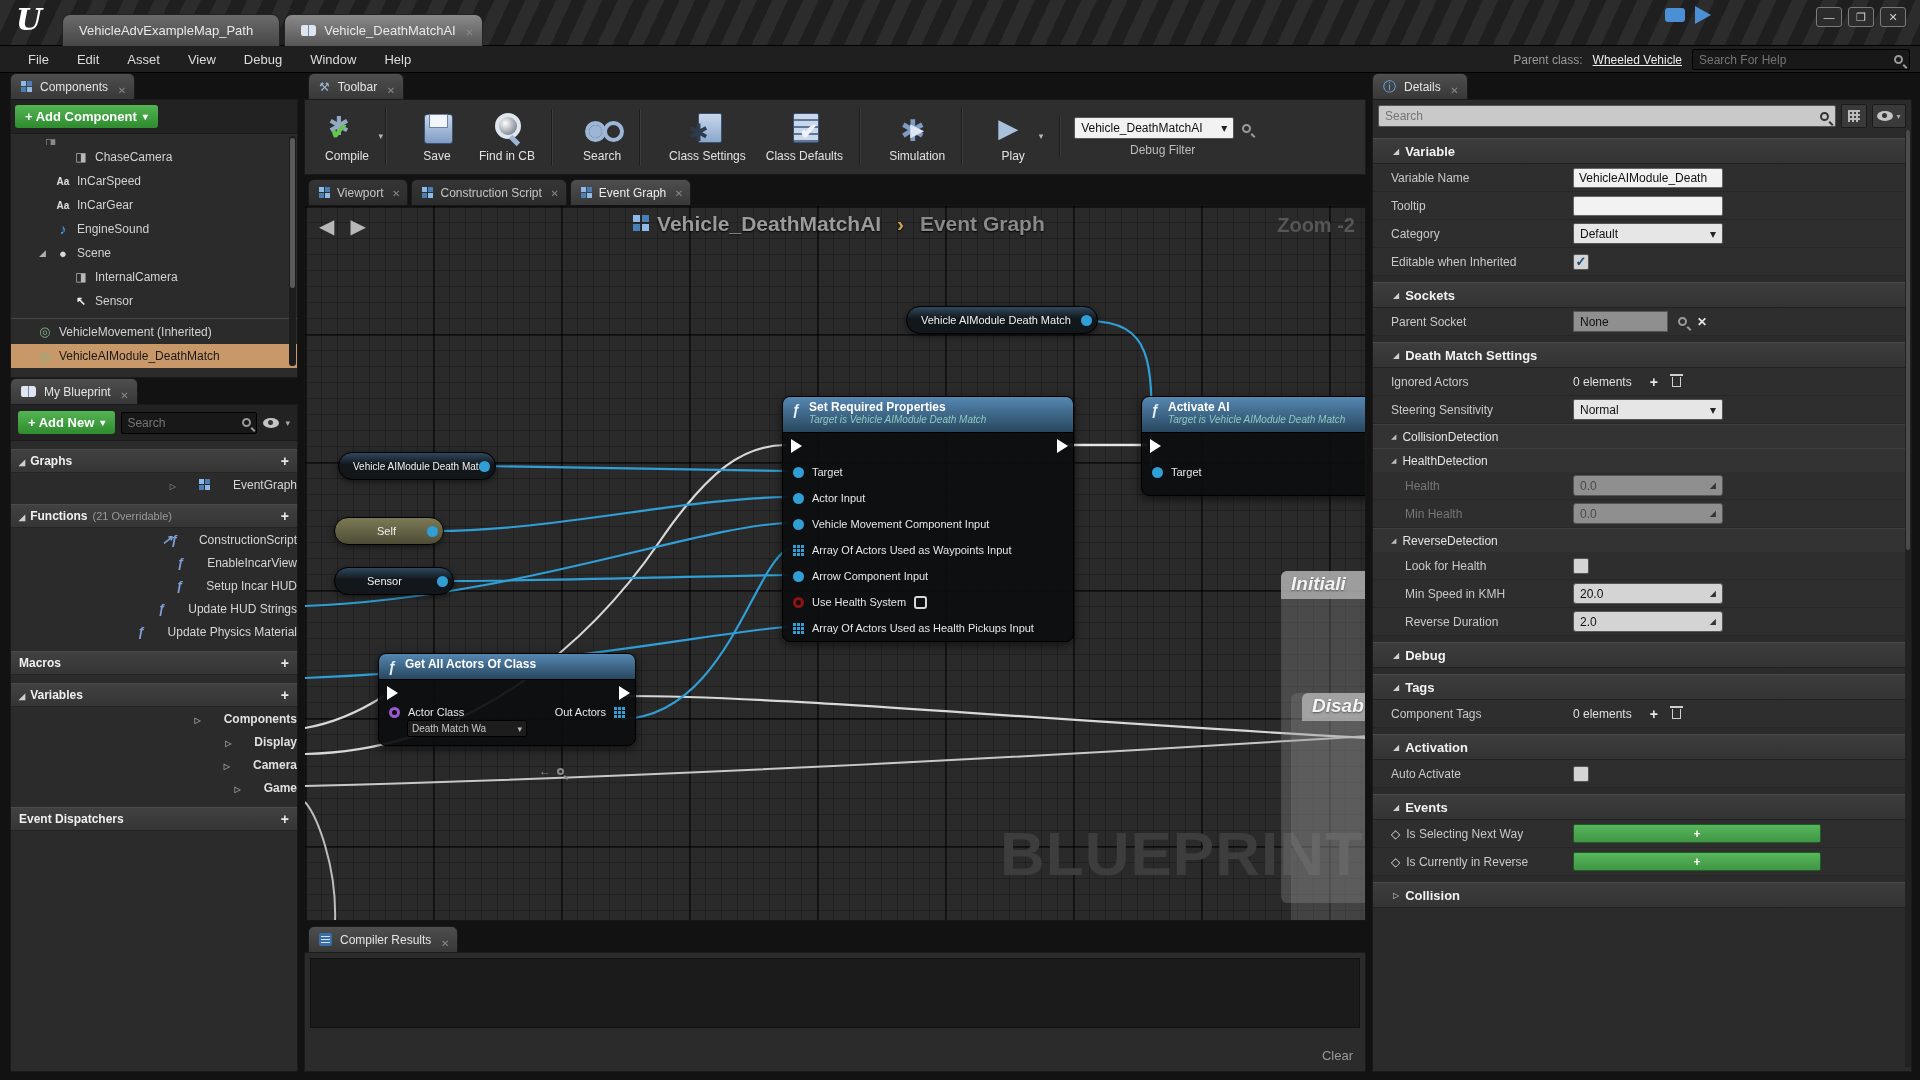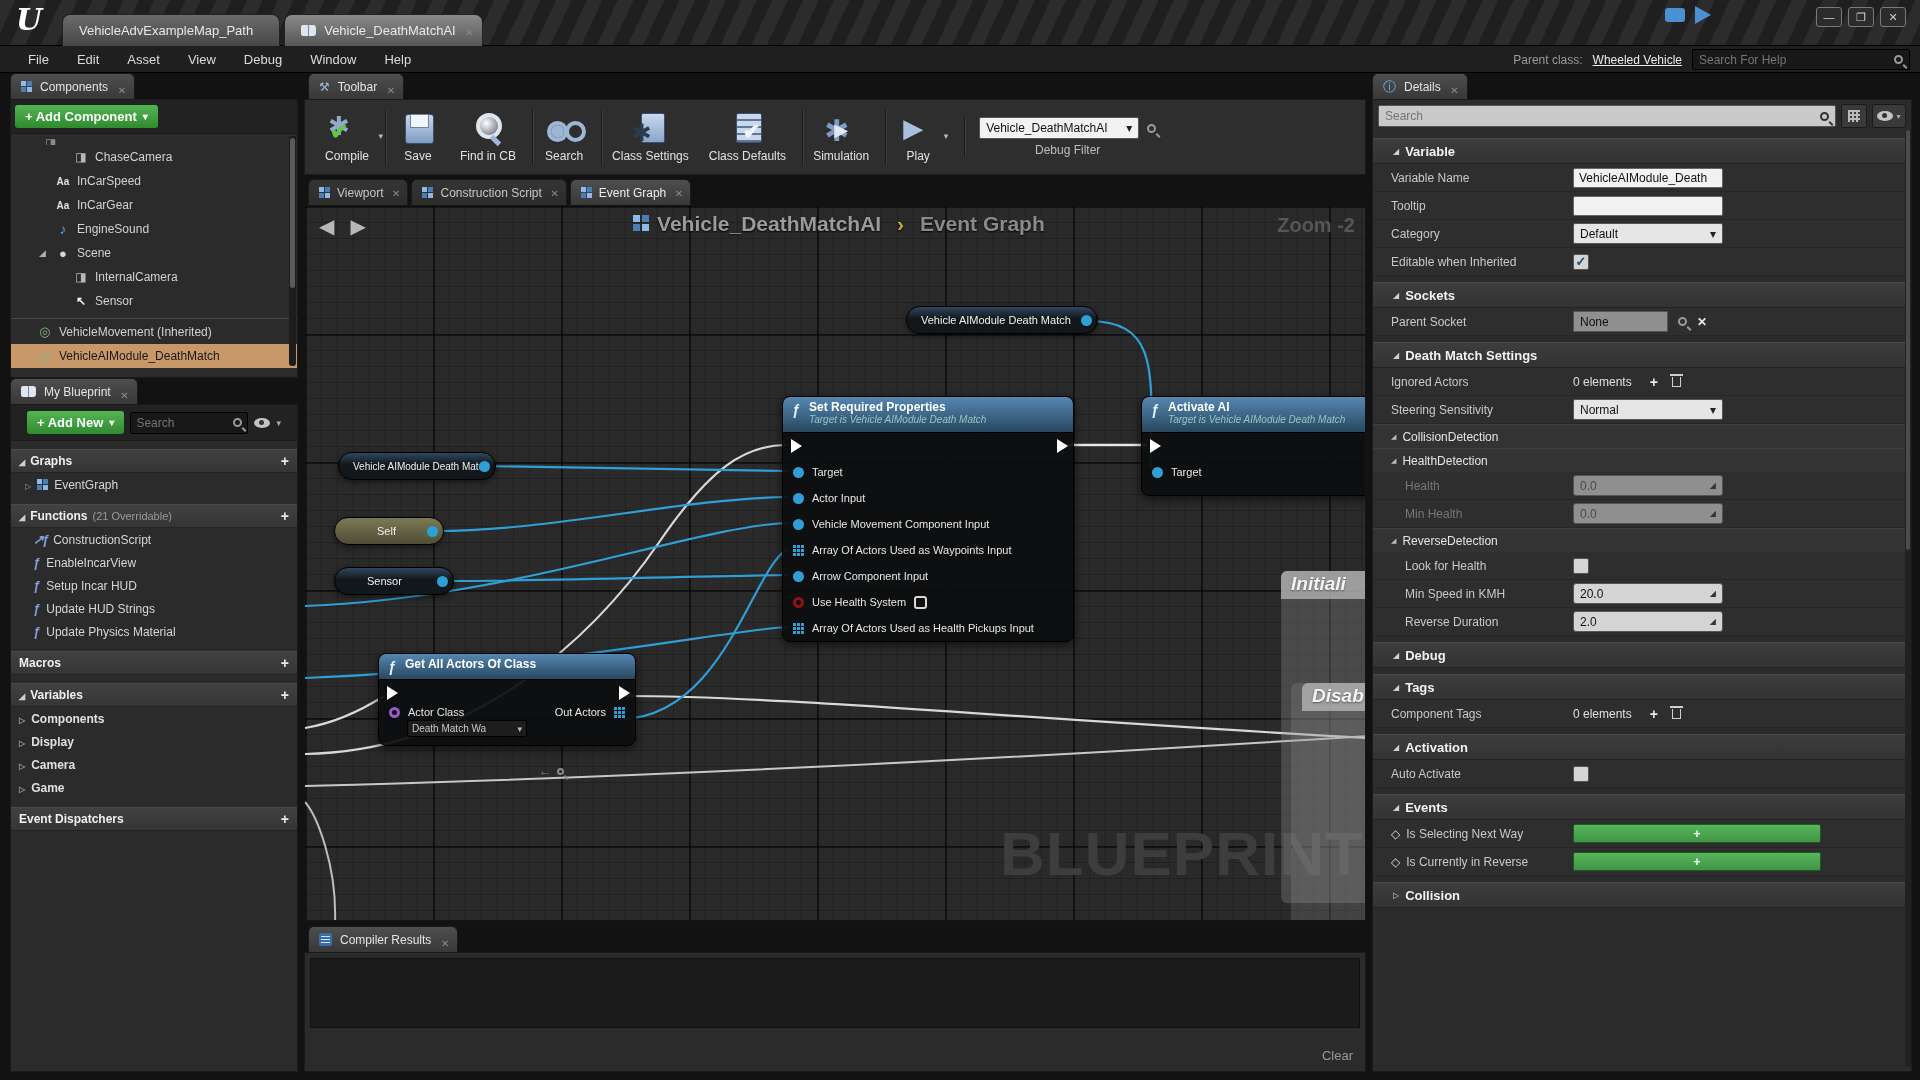--- a/index.html
+++ b/index.html
@@ -80,45 +80,45 @@
   .ci[data-icon="text"]::before { content:"Aa"; font-size:10px; font-weight:bold; color:#e0e0e0; }
   .ci[data-icon="sound"]::before { content:"♪"; color:#4da6ff; font-size:14px; }
   .ci[data-icon="scene"]::before { content:"●"; color:#d8d8d8; font-size:13px; }
   .ci[data-icon="sensor"]::before { content:"↖"; color:#f0f0f0; font-weight:bold; }
   .ci[data-icon="movement"]::before { content:"◎"; color:#86b386; font-size:13px; }
   .vscroll { position:absolute; right:1px; top:36px; width:7px; height:230px; background:#1d1d1d; border-radius:3px; }
   .vscroll::before { content:""; position:absolute; left:1px; right:1px; top:2px; height:150px; background:#5a5a5a; border-radius:3px; }
 
   .mybp-tab { top:305px; left:0; }
   .mybp-body { left:0; top:331px; width:288px; height:668px; }
-  .addnew-row { height:36px; display:flex; align-items:center; gap:6px; padding:0 16px; background:#222; border-bottom:1px solid #1a1a1a; }
+  .addnew-row { height:36px; display:flex; align-items:center; gap:6px; padding:0 7px; background:#222; border-bottom:1px solid #1a1a1a; }
   .search-box { flex:1; height:22px; background:#181818; border:1px solid #000; border-radius:2px;
     display:flex; align-items:center; padding:0 5px; }
   .search-box input { flex:1; width:40px; background:transparent; border:none; outline:none; color:#bdbdbd; font-size:12px; font-family:inherit; }
   .mb-sec { margin-top:8px; }
   .mb-hdr { height:24px; background:linear-gradient(#414141,#353535); border-top:1px solid #4a4a4a; border-bottom:1px solid #242424;
     display:flex; align-items:center; padding:0 8px; color:#f0f0f0; font-weight:bold; font-size:12px; gap:5px; position:relative; }
   .mb-hdr .tri::before { content:"◢"; font-size:8px; color:#cfcfcf; }
   .mb-hdr .badge { font-weight:normal; color:#9a9a9a; font-size:11px; }
   .mb-hdr .plus { position:absolute; right:8px; font-weight:bold; color:#e8e8e8; }
   .mb-hdr .plus::before { content:"+"; font-size:14px; }
-  .mb-row { height:23px; display:flex; align-items:center; gap:6px; padding-left:14px; color:#d6d6d6; }
+  .mb-row { height:23px; display:flex; align-items:center; gap:23px; padding-left:14px; color:#d6d6d6;justify-content:flex-end; }
   .mb-row .exp::before { content:"▷"; font-size:8px; color:#9a9a9a; }
   .fn-ic::before { content:"ƒ"; color:#7f9fd8; font-style:italic; font-weight:bold; font-size:13px; }
   .fn-ic.ctor::before { content:"↗ƒ"; letter-spacing:-2px; }
   .var-row { font-weight:bold; color:#e0e0e0; padding-left:8px; }
 
   
   .center-col { position:absolute; left:304px; top:73px; width:1062px; height:999px; }
   .toolbar-tab { left:4px; top:0; }
   .wrench-ic::before { content:"⚒"; color:#9db6d6; }
   .toolbar-body { left:0; top:26px; width:1062px; height:76px; background:#2e2e2e; border:1px solid #1a1a1a;
     display:flex; align-items:center; padding-left:10px; position:absolute; }
   .tbtn { position:relative; min-width:64px; padding:2px 10px; text-align:center; color:#e2e2e2; font-size:12px; }
-  .tbtn.divider { border-right:1px solid #1c1c1c; margin-right:0; padding-right:16px; box-shadow:1px 0 0 #3d3d3d; }
+  .tbtn.divider { border-right:1px solid #1c1c1c; margin-right:19px; padding-right:16px; box-shadow:1px 0 0 #3d3d3d; }
   .ticon { display:block; width:42px; height:36px; margin:0 auto 2px; position:relative; }
   .tbtn .tcaret { display:none; }
   .tbtn.caret .tcaret { display:block; position:absolute; right:2px; top:22px; color:#b8b8b8; font-size:9px; }
   .tbtn.caret .tcaret::before { content:"▾"; }
   .tbtn[data-icon="compile"] .ticon::before { content:"✱"; position:absolute; left:2px; top:0; font-size:26px; color:#93a9c4; }
   .tbtn[data-icon="compile"] .ticon::after { content:"✔"; position:absolute; left:4px; top:8px; font-size:22px; color:#63c74d; font-weight:bold; }
   .tbtn[data-icon="save"] .ticon::before { content:""; position:absolute; left:8px; top:3px; width:27px; height:28px;
     background:linear-gradient(#c9d8ec,#7f9cc4); border-radius:3px; border:1px solid #3d5270; }
   .tbtn[data-icon="save"] .ticon::after { content:""; position:absolute; left:13px; top:3px; width:17px; height:12px; background:#f2f5f9; border:1px solid #6b83a3; }
   .tbtn[data-icon="find"] .ticon::before { content:""; position:absolute; left:9px; top:2px; width:18px; height:18px; border-radius:50%;
@@ -752,21 +752,21 @@
         <div class="ac-icons">
           <span class="bk"></span>
           <span class="mag"></span>
         </div>
       </div>
     </div>
 
     <div class="partial-node" style="left:976px;top:365px;width:86px;height:332px;">
       <div class="partial-hdr">Initiali</div>
     </div>
-    <div class="partial-node" style="left:986px;top:477px;width:76px;height:248px;background:rgba(160,160,160,.22);padding-left:11px;">
+    <div class="partial-node" style="left:986px;top:487px;width:76px;height:248px;background:rgba(160,160,160,.22);padding-left:11px;">
       <div class="partial-hdr">Disab</div>
     </div>
   </div>
 
   <div class="ptab compiler-tab">
     <span class="cr-ic"></span>
     <span>Compiler Results</span>
     <span class="tab-x close-x"></span>
   </div>
   <div class="panel-body compiler-body">

